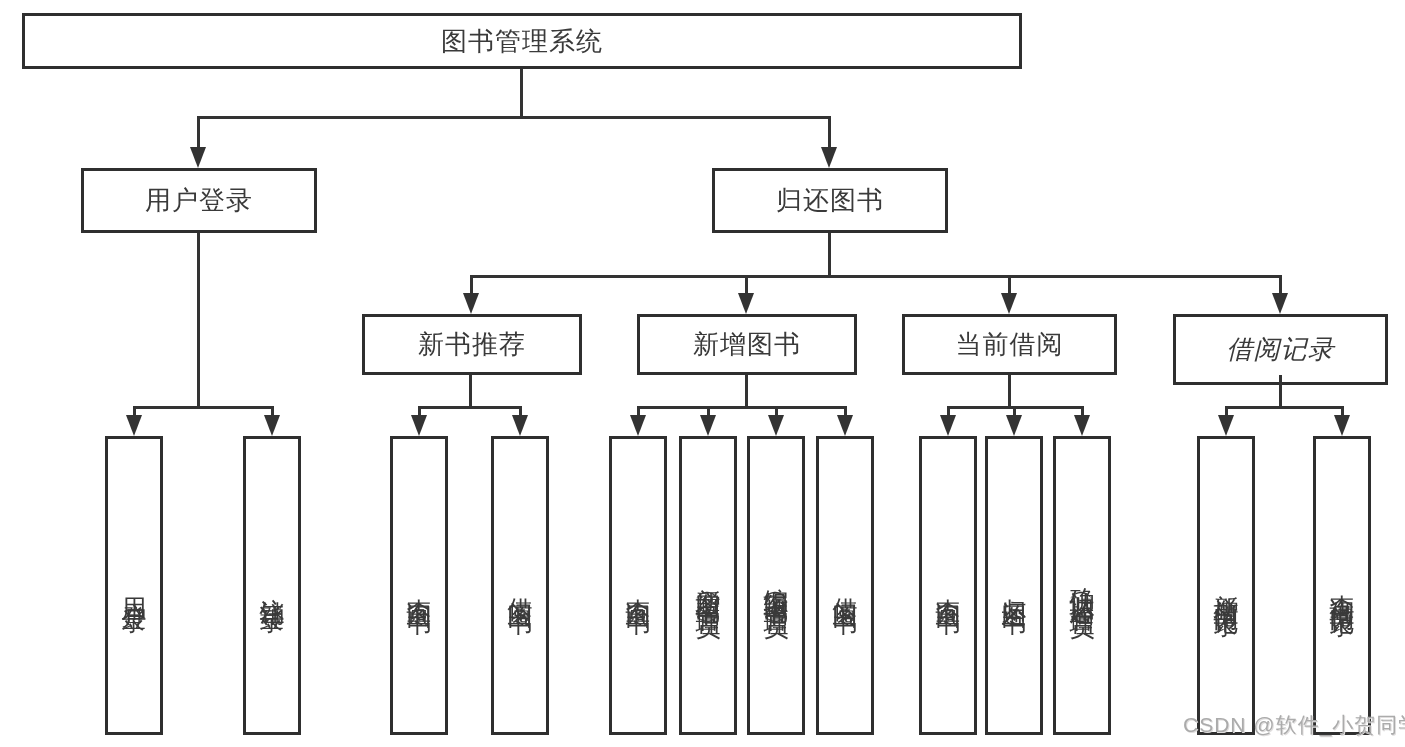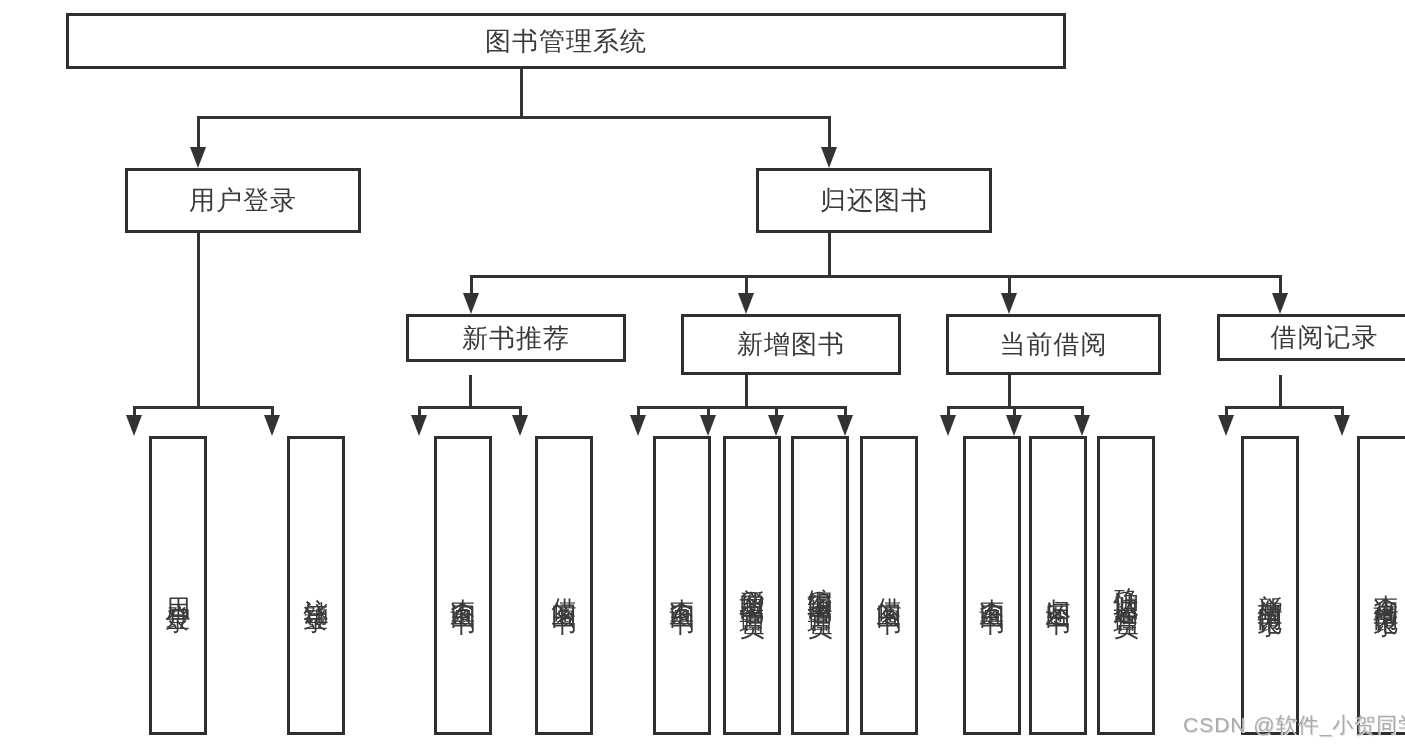--- a/index.html
+++ b/index.html
@@ -21,21 +21,20 @@
     box-sizing: border-box;
     border: 3px solid #2f2f2f;
     background: #ffffff;
     display: flex;
     align-items: center;
     justify-content: center;
     font-size: 26px;
     letter-spacing: 1px;
     color: #3a3a3a;
     text-align: center;
-    margin-left: 44px;
   }
   .leaf {
     font-size: 25px;
   }
   .leaf .vtext {
     writing-mode: vertical-rl;
     text-orientation: mixed;
     letter-spacing: 4px;
     line-height: 1;
   }
@@ -103,30 +102,30 @@
   <div class="hline" style="left:470px; top:275px; width:812px;"></div>
   <div class="vline" style="left:470px; top:275px; height:20px;"></div>
   <div class="arrow" style="left:463px; top:293px;"></div>
   <div class="vline" style="left:745px; top:275px; height:20px;"></div>
   <div class="arrow" style="left:738px; top:293px;"></div>
   <div class="vline" style="left:1008px; top:275px; height:20px;"></div>
   <div class="arrow" style="left:1001px; top:293px;"></div>
   <div class="vline" style="left:1279px; top:275px; height:20px;"></div>
   <div class="arrow" style="left:1272px; top:293px;"></div>
 
-  <div class="node" style="left:362px; top:314px; width:220px; height:48px;">
+  <div class="node" style="left:362px; top:314px; width:220px; height:61px;">
     <span>新书推荐</span>
   </div>
   <div class="node" style="left:637px; top:314px; width:220px; height:61px;">
     <span>新增图书</span>
   </div>
   <div class="node" style="left:902px; top:314px; width:215px; height:61px;">
     <span>当前借阅</span>
   </div>
-  <div class="node" style="left:1173px; top:314px; width:215px; height:47px;">
+  <div class="node" style="left:1173px; top:314px; width:215px; height:71px;font-style:italic;">
     <span>借阅记录</span>
   </div>
 
   <div class="vline" style="left:469px; top:375px; height:34px;"></div>
   <div class="hline" style="left:418px; top:406px; width:104px;"></div>
   <div class="vline" style="left:418px; top:406px; height:11px;"></div>
   <div class="arrow" style="left:411px; top:415px;"></div>
   <div class="vline" style="left:519px; top:406px; height:11px;"></div>
   <div class="arrow" style="left:512px; top:415px;"></div>
 

